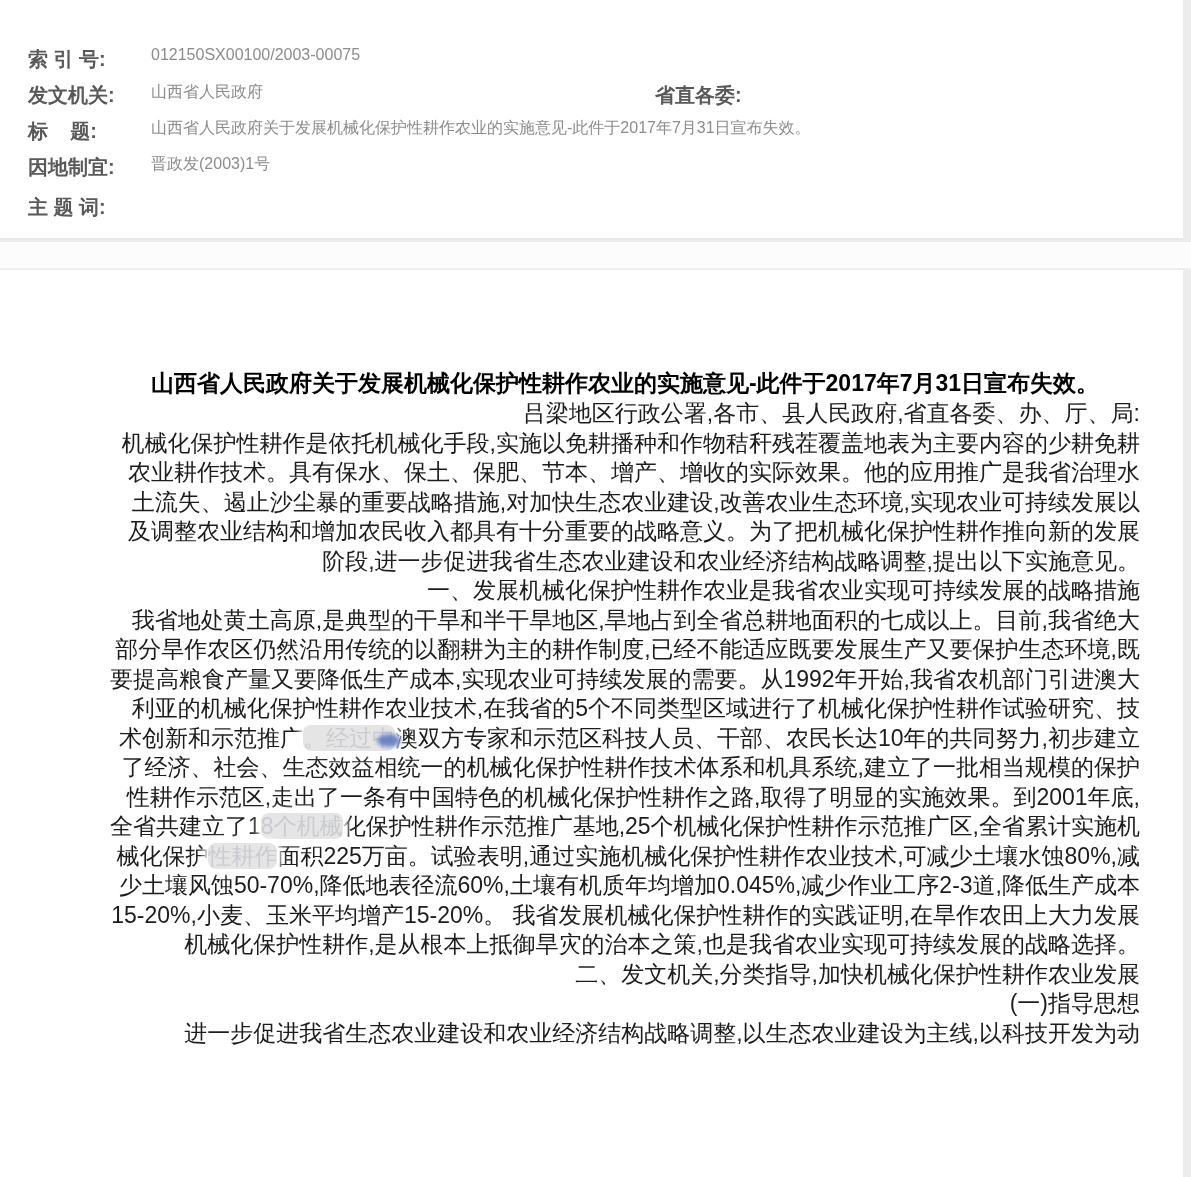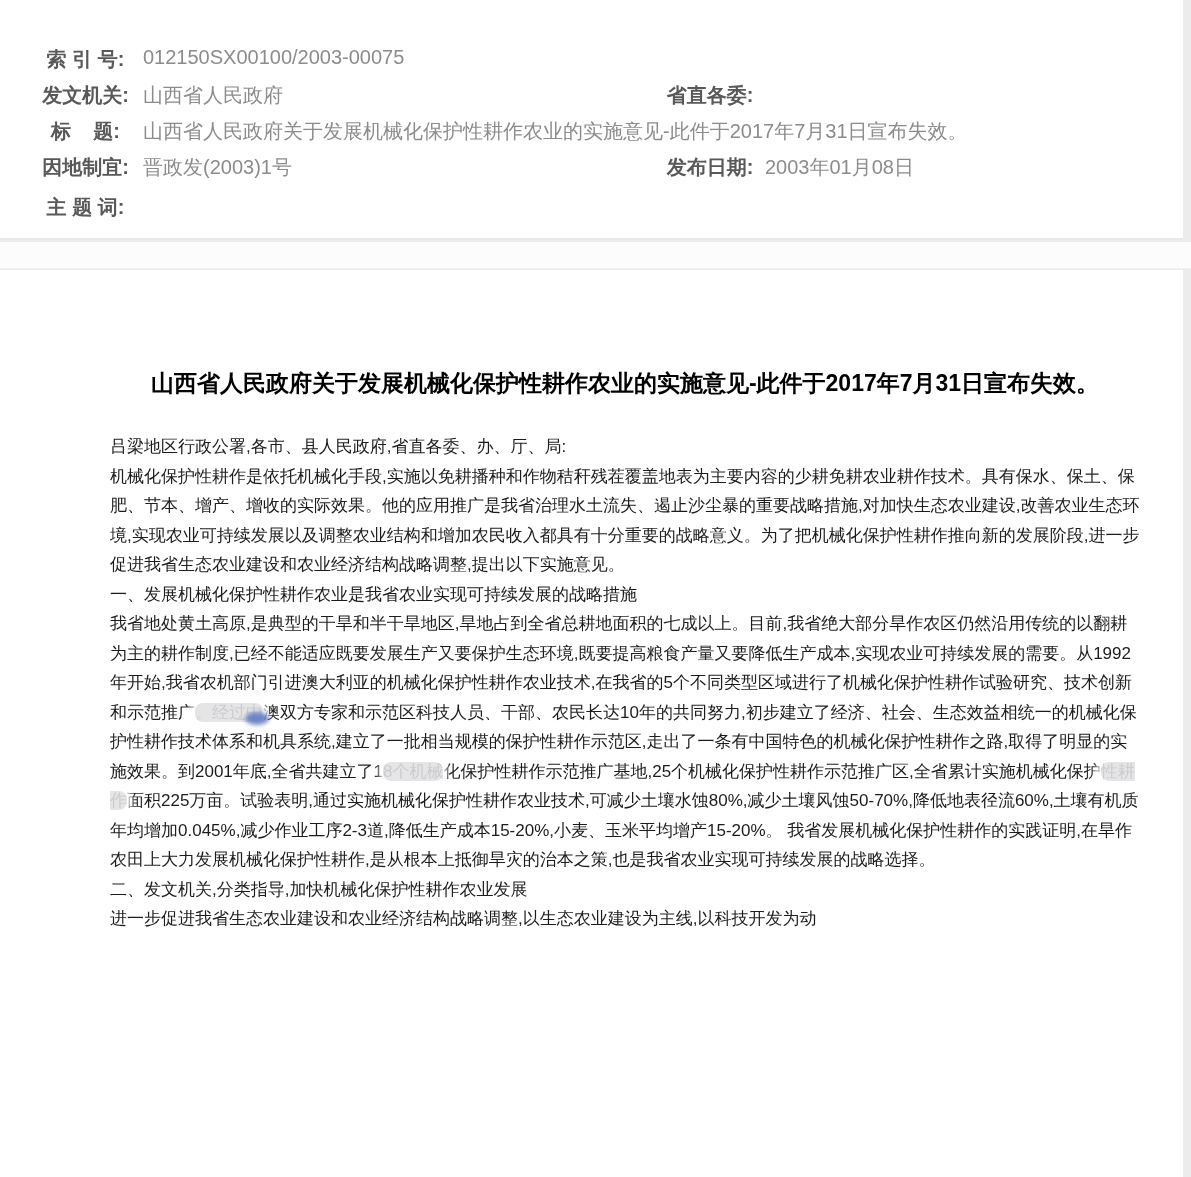--- a/index.html
+++ b/index.html
@@ -13,52 +13,51 @@
   }
   .meta-card {
     position: absolute; top: 0; left: 0;
     width: 1183px; height: 240px;
     background: #ffffff;
     border-bottom: 2px solid #e8e8e8;
     padding: 46px 0 0 28px;
   }
   .meta-row { display: flex; height: 36px; align-items: flex-start; }
   .meta-row.last { margin-top: 4px; }
-  .meta-cell { display: flex; min-width: 0; text-align: center; }
+  .meta-cell { display: flex; min-width: 0; }
   .meta-cell.left  { flex: 0 0 627px; }
   .meta-cell.right { flex: 1; }
   .meta-cell.full  { flex: 1; }
   .meta-label {
     font-weight: bold; color: #595959; font-size: 20px;
     white-space: pre; flex: 0 0 115px;
   }
   .meta-cell.right .meta-label { flex: 0 0 110px; }
-  .meta-value { color: #8c8c8c; font-size: 20px; white-space: nowrap; }
+  .meta-value { color: #8c8c8c; font-size: 16px; white-space: nowrap; margin-left: 8px; }
   .gap-band {
     position: absolute; top: 242px; left: 0;
     width: 1191px; height: 27px;
     background: #fcfcfc;
     border-bottom: 1px solid #f0f0f0;
   }
   .doc-card {
     position: absolute; top: 270px; left: 0;
     width: 1183px; height: 907px;
     background: #ffffff;
   }
   .doc-inner { padding: 97px 43px 0 110px; }
   .doc-title {
     margin: 0;
     font-size: 23px; font-weight: bold; color: #000000;
     text-align: center; line-height: 32px;
   }
   .doc-body {
-    margin-top: 33px;
-    font-size: 17px; color: #1c1c1c;
+    font-size: 23px; color: #1c1c1c;
     line-height: 29.5px;
-    text-align: left;
+    text-align: right;
   }
   .para { margin: 0; }
   .obscured {
     position: relative;
     color: rgba(105, 115, 140, 0.22);
     background: #e5e5e5;
     border-radius: 8px;
     box-shadow: 0 0 6px 4px rgba(255, 255, 255, 0.95);
   }
   .smudge {
@@ -95,40 +94,37 @@
     <div class="meta-cell full">
       <span class="meta-label">标    题:</span>
       <span class="meta-value">山西省人民政府关于发展机械化保护性耕作农业的实施意见-此件于2017年7月31日宣布失效。</span>
     </div>
   </div>
   <div class="meta-row">
     <div class="meta-cell left">
       <span class="meta-label">因地制宜:</span>
       <span class="meta-value">晋政发(2003)1号</span>
     </div>
-    <div class="meta-cell right">
-      <span class="meta-label">发布日期:</span>
-      <span class="meta-value">2003年01月08日</span>
-    </div>
   </div>
   <div class="meta-row last">
     <div class="meta-cell full">
       <span class="meta-label">主 题 词:</span>
       <span class="meta-value"></span>
     </div>
   </div>
 </div>
 
 <div class="gap-band"></div>
 
 <div class="doc-card">
   <div class="doc-inner">
     <h1 class="doc-title">山西省人民政府关于发展机械化保护性耕作农业的实施意见-此件于2017年7月31日宣布失效。</h1>
     <div class="doc-body">
         <div class="para"><span class="">吕梁地区行政公署,各市、县人民政府,省直各委、办、厅、局:</span></div>
         <div class="para"><span class="">机械化保护性耕作是依托机械化手段,实施以免耕播种和作物秸秆残茬覆盖地表为主要内容的少耕免耕农业耕作技术。具有保水、保土、保肥、节本、增产、增收的实际效果。他的应用推广是我省治理水土流失、遏止沙尘暴的重要战略措施,对加快生态农业建设,改善农业生态环境,实现农业可持续发展以及调整农业结构和增加农民收入都具有十分重要的战略意义。为了把机械化保护性耕作推向新的发展阶段,进一步促进我省生态农业建设和农业经济结构战略调整,提出以下实施意见。</span></div>
         <div class="para"><span class="">一、发展机械化保护性耕作农业是我省农业实现可持续发展的战略措施</span></div>
         <div class="para"><span class="">我省地处黄土高原,是典型的干旱和半干旱地区,旱地占到全省总耕地面积的七成以上。目前,我省绝大部分旱作农区仍然沿用传统的以翻耕为主的耕作制度,已经不能适应既要发展生产又要保护生态环境,既要提高粮食产量又要降低生产成本,实现农业可持续发展的需要。从1992年开始,我省农机部门引进澳大利亚的机械化保护性耕作农业技术,在我省的5个不同类型区域进行了机械化保护性耕作试验研究、技术创新和示范推广</span><span class="obscured">。经过中<i class="smudge"></i></span><span class="">澳双方专家和示范区科技人员、干部、农民长达10年的共同努力,初步建立了经济、社会、生态效益相统一的机械化保护性耕作技术体系和机具系统,建立了一批相当规模的保护性耕作示范区,走出了一条有中国特色的机械化保护性耕作之路,取得了明显的实施效果。到2001年底,全省共建立了1</span><span class="obscured">8个机械</span><span class="">化保护性耕作示范推广基地,25个机械化保护性耕作示范推广区,全省累计实施机械化保护</span><span class="obscured">性耕作</span><span class="">面积225万亩。试验表明,通过实施机械化保护性耕作农业技术,可减少土壤水蚀80%,减少土壤风蚀50-70%,降低地表径流60%,土壤有机质年均增加0.045%,减少作业工序2-3道,降低生产成本15-20%,小麦、玉米平均增产15-20%。 我省发展机械化保护性耕作的实践证明,在旱作农田上大力发展机械化保护性耕作,是从根本上抵御旱灾的治本之策,也是我省农业实现可持续发展的战略选择。</span></div>
         <div class="para"><span class="">二、发文机关,分类指导,加快机械化保护性耕作农业发展</span></div>
+        <div class="para"><span class="">(一)指导思想</span></div>
         <div class="para"><span class="">进一步促进我省生态农业建设和农业经济结构战略调整,以生态农业建设为主线,以科技开发为动</span></div>
       </div>
   </div>
 </div>
 
 </body></html>

